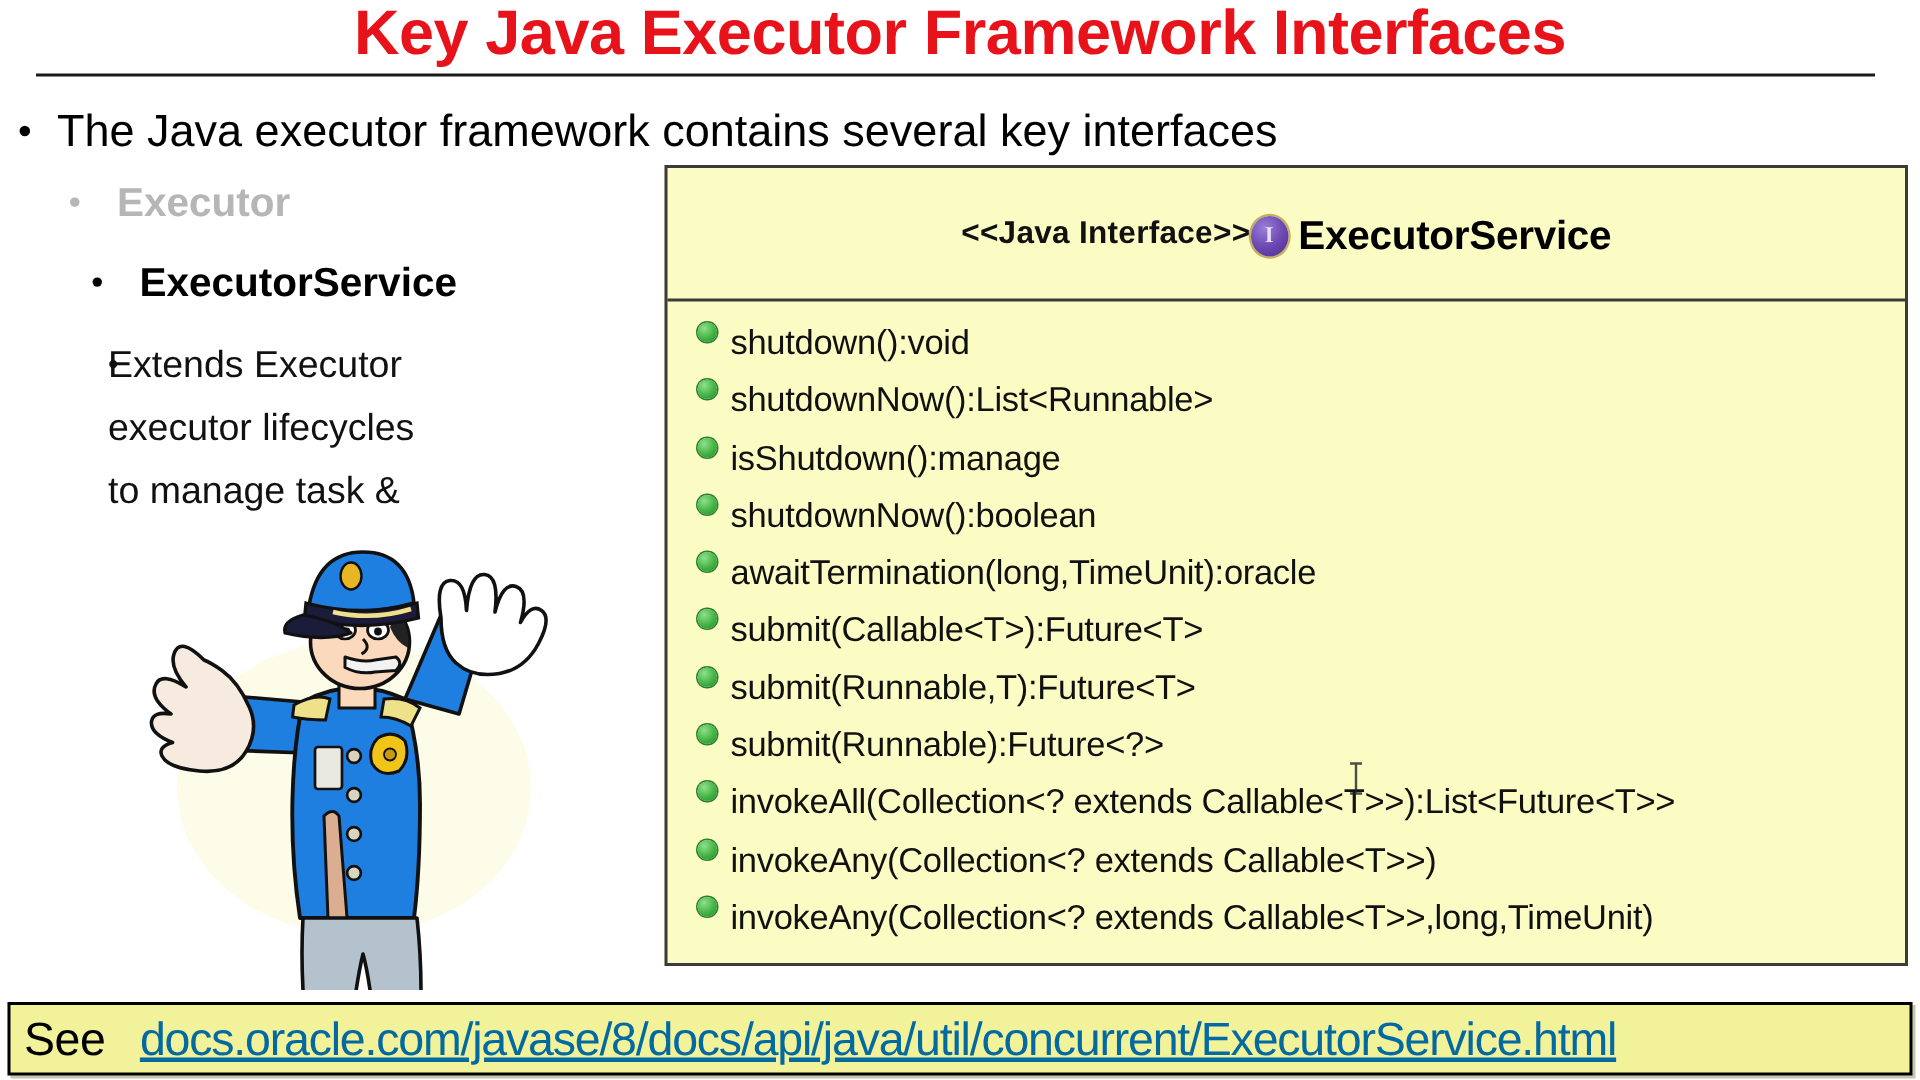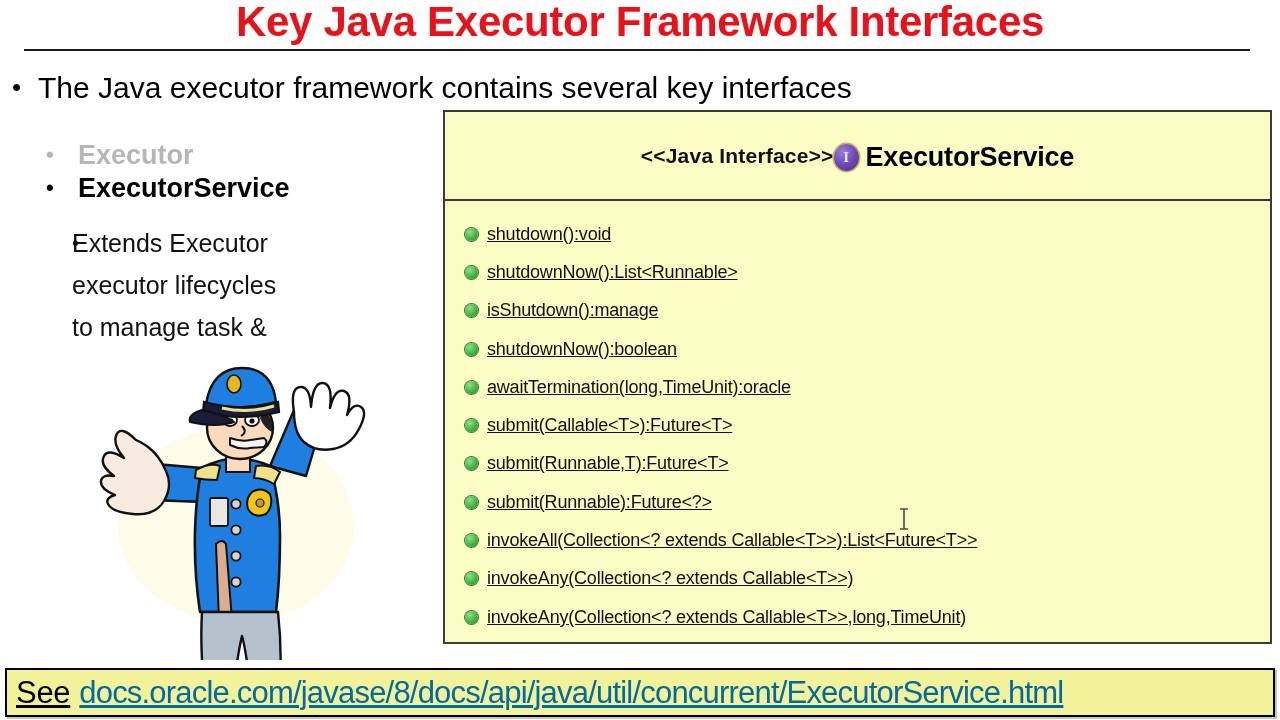--- a/index.html
+++ b/index.html
@@ -27,22 +27,22 @@
     position:absolute;left:12px;top:61px;width:1050px;
     font-size:30px;color:#000;line-height:53px;white-space:nowrap;
   }
   .lvl1 .bu{display:inline-block;width:26px;text-align:left;font-size:26px;vertical-align:top;}
 
   .lvl2{
     position:absolute;left:46px;width:400px;
     font-size:27px;font-weight:700;line-height:36px;white-space:nowrap;
   }
   .lvl2 .bu{display:inline-block;width:32px;font-size:22px;vertical-align:top;}
-  .lvl2-a{top:117px;color:#b6b6b6;margin-top:20px;}
-  .lvl2-b{top:170px;color:#000;}
+  .lvl2-a{top:117px;color:#b6b6b6;}
+  .lvl2-b{top:170px;color:#000;margin-left:15px;}
 
   .lvl3{
     position:absolute;left:72px;top:222px;width:360px;
     font-size:25px;color:#111;line-height:42px;
   }
   .lvl3 .bu{
     position:absolute;left:0;top:0;font-size:20px;line-height:42px;
   }
   .lvl3 .txt{display:block;}
 
@@ -65,40 +65,40 @@
     width:25px;height:27px;border-radius:50%;
     background:radial-gradient(circle at 36% 30%, #9a7fd8 0%, #6f4bb5 48%, #4b2d8e 100%);
     box-shadow:0 0 0 1.5px #c9ad5f;
     display:flex;align-items:center;justify-content:center;
     color:#e8e2f7;font-size:15px;font-weight:700;font-family:"Liberation Serif",serif;
   }
   .iface-name{font-size:27px;font-weight:700;color:#000;letter-spacing:-0.2px;}
 
   .uml-body{position:absolute;left:0;top:91px;right:0;bottom:0;padding:12px 0 0 20px;}
   .m{
-    display:flex;align-items:center;height:38.3px;
-    font-size:18px;color:#111;white-space:nowrap;letter-spacing:-0.2px;text-decoration:underline;
+    display:flex;height:38.3px;
+    font-size:23px;color:#111;white-space:nowrap;letter-spacing:-0.2px;
   }
   .m .dot{
     width:13px;height:13px;border-radius:50%;flex:0 0 auto;margin-right:9px;
     background:radial-gradient(circle at 35% 30%, #8fe08a 0%, #43b344 55%, #238a2c 100%);
     box-shadow:0 0 0 1px #2e7d32;
   }
 
   
   .clipart{position:absolute;left:84px;top:340px;width:300px;height:320px;}
 
   
   .linkbox{
     position:absolute;left:5px;top:668px;width:1270px;height:49px;
     background:#f2f29a;border:2px solid #000;box-sizing:border-box;
     display:flex;align-items:center;padding-left:9px;
     box-shadow:2px 2px 0 rgba(90,90,40,.35);
   }
-  .see{font-size:31px;color:#000;margin-right:9px;letter-spacing:-0.3px;text-decoration:underline;}
+  .see{font-size:31px;color:#000;margin-right:23px;letter-spacing:-0.3px;}
   .url{
     font-size:31px;color:#0369a1;text-decoration:underline;
     letter-spacing:-0.8px;white-space:nowrap;cursor:pointer;
   }
 
   
   .ibeam{position:absolute;left:898px;top:508px;width:12px;height:22px;opacity:.8;}
 </style>
 </head>
 <body>

